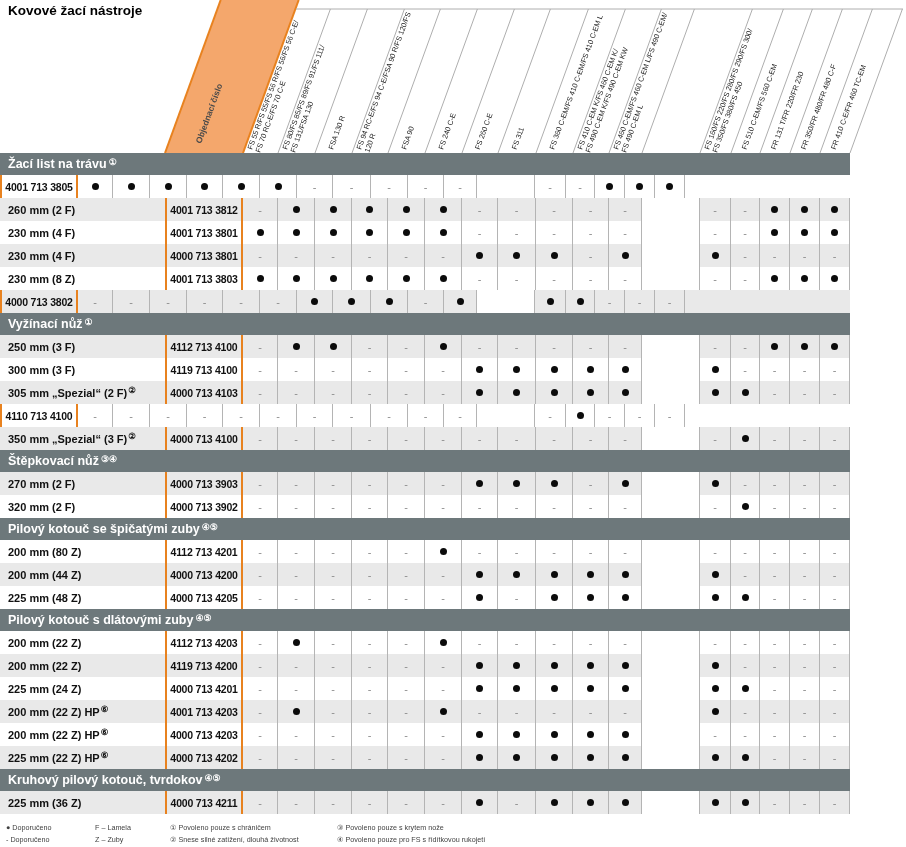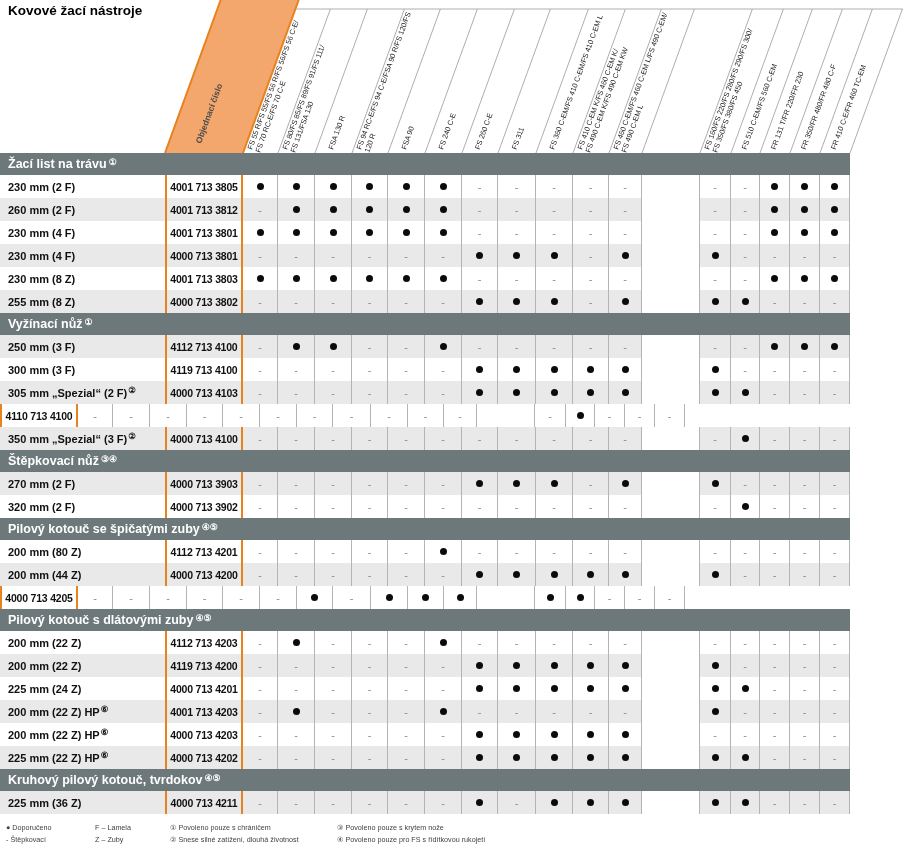--- a/index.html
+++ b/index.html
@@ -70,23 +70,20 @@
       <text transform="translate(775.5,150) rotate(-70)" font-size="7.3" font-family="&quot;Liberation Sans&quot;,sans-serif" fill="#1c1c1c"><tspan x="0" dy="0">FR 131 T/FR 220/FR 230</tspan></text>
       <text transform="translate(805.5,150) rotate(-70)" font-size="7.3" font-family="&quot;Liberation Sans&quot;,sans-serif" fill="#1c1c1c"><tspan x="0" dy="0">FR 350/FR 480/FR 480 C-F</tspan></text>
       <text transform="translate(835.5,150) rotate(-70)" font-size="7.3" font-family="&quot;Liberation Sans&quot;,sans-serif" fill="#1c1c1c"><tspan x="0" dy="0">FR 410 C-E/FR 460 TC-EM</tspan></text>
     </svg>
   <div id="table-body">
       <div class="bar">
         <span>Žací list na trávu</span>
         <sup>①</sup>
       </div>
       <div class="row">
-        <div class="lc">
-          <span>230 mm (2 F)</span>
-        </div>
         <div class="oc">4001 713 3805</div>
         <div class="vc" style="width: 35px;">
           <span class="dot"></span>
         </div>
         <div class="vc" style="width: 37px;">
           <span class="dot"></span>
         </div>
         <div class="vc" style="width: 37px;">
           <span class="dot"></span>
         </div>
@@ -265,23 +262,20 @@
           <span class="dot"></span>
         </div>
         <div class="vc" style="width: 30px;">
           <span class="dot"></span>
         </div>
         <div class="vc" style="width: 30px;">
           <span class="dot"></span>
         </div>
       </div>
       <div class="row g">
-        <div class="lc">
-          <span>255 mm (8 Z)</span>
-        </div>
         <div class="oc">4000 713 3802</div>
         <div class="vc" style="width: 35px;">-</div>
         <div class="vc" style="width: 37px;">-</div>
         <div class="vc" style="width: 37px;">-</div>
         <div class="vc" style="width: 36px;">-</div>
         <div class="vc" style="width: 37px;">-</div>
         <div class="vc" style="width: 37px;">-</div>
         <div class="vc" style="width: 36px;">
           <span class="dot"></span>
         </div>
@@ -586,20 +580,23 @@
         <div class="sp"></div>
         <div class="vc" style="width: 31px;">
           <span class="dot"></span>
         </div>
         <div class="vc" style="width: 29px;">-</div>
         <div class="vc" style="width: 30px;">-</div>
         <div class="vc" style="width: 30px;">-</div>
         <div class="vc" style="width: 30px;">-</div>
       </div>
       <div class="row">
+        <div class="lc">
+          <span>225 mm (48 Z)</span>
+        </div>
         <div class="oc">4000 713 4205</div>
         <div class="vc" style="width: 35px;">-</div>
         <div class="vc" style="width: 37px;">-</div>
         <div class="vc" style="width: 37px;">-</div>
         <div class="vc" style="width: 36px;">-</div>
         <div class="vc" style="width: 37px;">-</div>
         <div class="vc" style="width: 37px;">-</div>
         <div class="vc" style="width: 36px;">
           <span class="dot"></span>
         </div>
@@ -865,21 +862,21 @@
           <span class="dot"></span>
         </div>
         <div class="vc" style="width: 30px;">-</div>
         <div class="vc" style="width: 30px;">-</div>
         <div class="vc" style="width: 30px;">-</div>
       </div>
     </div>
   <div id="legend">
       <div class="legend-block" style="left: 6px;">
         <div>● Doporučeno</div>
-        <div>-  Štěpkovací</div>
+        <div>-  Doporučeno</div>
       </div>
       <div class="legend-block" style="left: 95px;">
         <div>F  –  Lamela</div>
         <div>Z  –  Zuby</div>
       </div>
       <div class="legend-block" style="left: 170px;">
         <div>① Povoleno pouze s chráničem</div>
         <div>② Snese silné zatížení, dlouhá životnost</div>
       </div>
       <div class="legend-block" style="left: 337px;">

